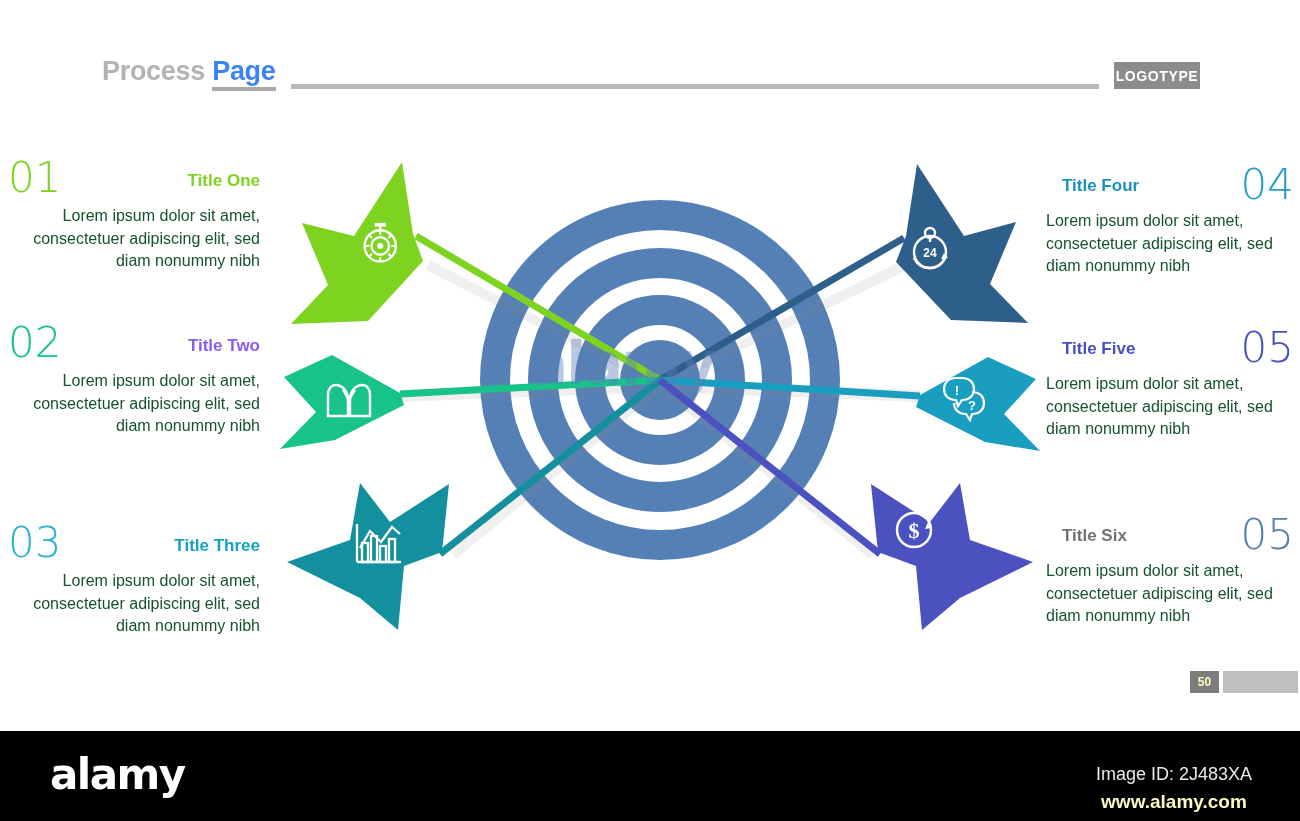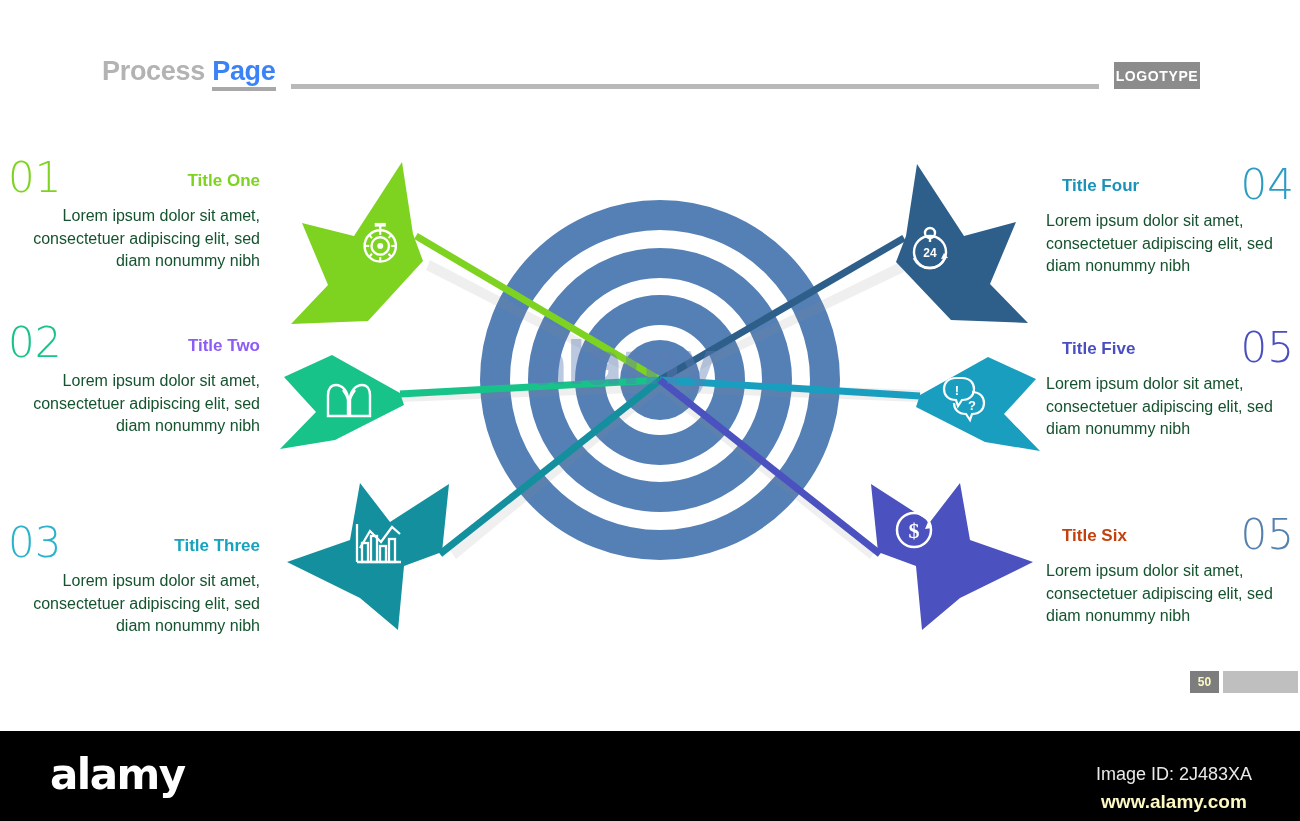--- a/index.html
+++ b/index.html
@@ -162,21 +162,21 @@
       <div class="item-head">
         <span class="num" style="color:#4A4FBF">05</span>
         <span class="ttl" style="color:#4A4FBF">Title Five</span>
       </div>
       <div class="body">Lorem ipsum dolor sit amet, consectetuer adipiscing elit, sed diam nonummy nibh</div>
     </div>
 
     <div class="item item-right" id="item-06">
       <div class="item-head">
         <span class="num" style="color:#5581AE">05</span>
-        <span class="ttl" style="color:#c2410c">Title Six</span>
+        <span class="ttl" style="color:#737373">Title Six</span>
       </div>
       <div class="body">Lorem ipsum dolor sit amet, consectetuer adipiscing elit, sed diam nonummy nibh</div>
     </div>
 
     <div id="graphic">
       <svg width="760" height="500" viewBox="0 0 760 500" xmlns="http://www.w3.org/2000/svg">
 
         <g>
           <circle cx="380" cy="230" r="165" fill="none" stroke="#5580B5" stroke-width="30"></circle>
           <circle cx="380" cy="230" r="117" fill="none" stroke="#5580B5" stroke-width="30"></circle>

